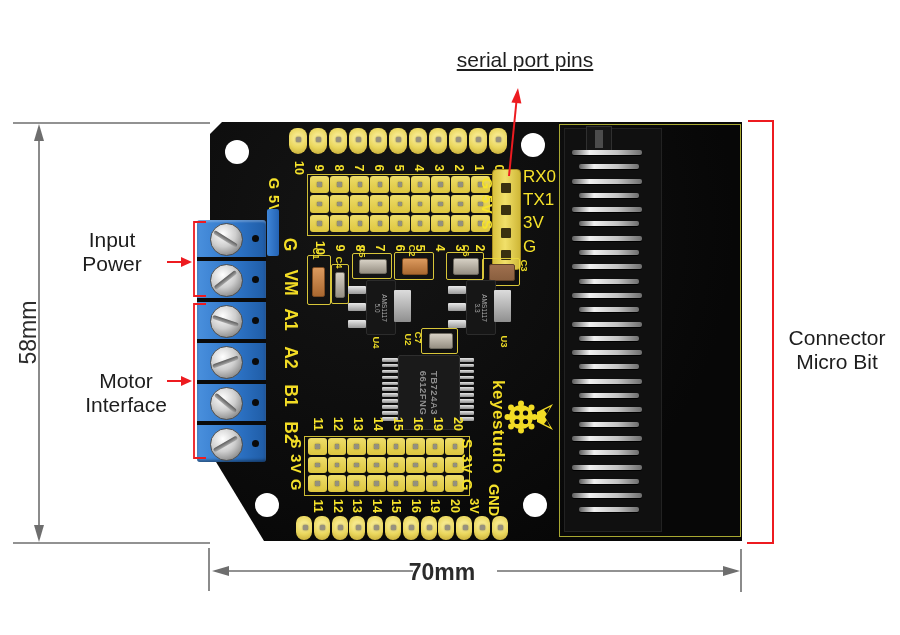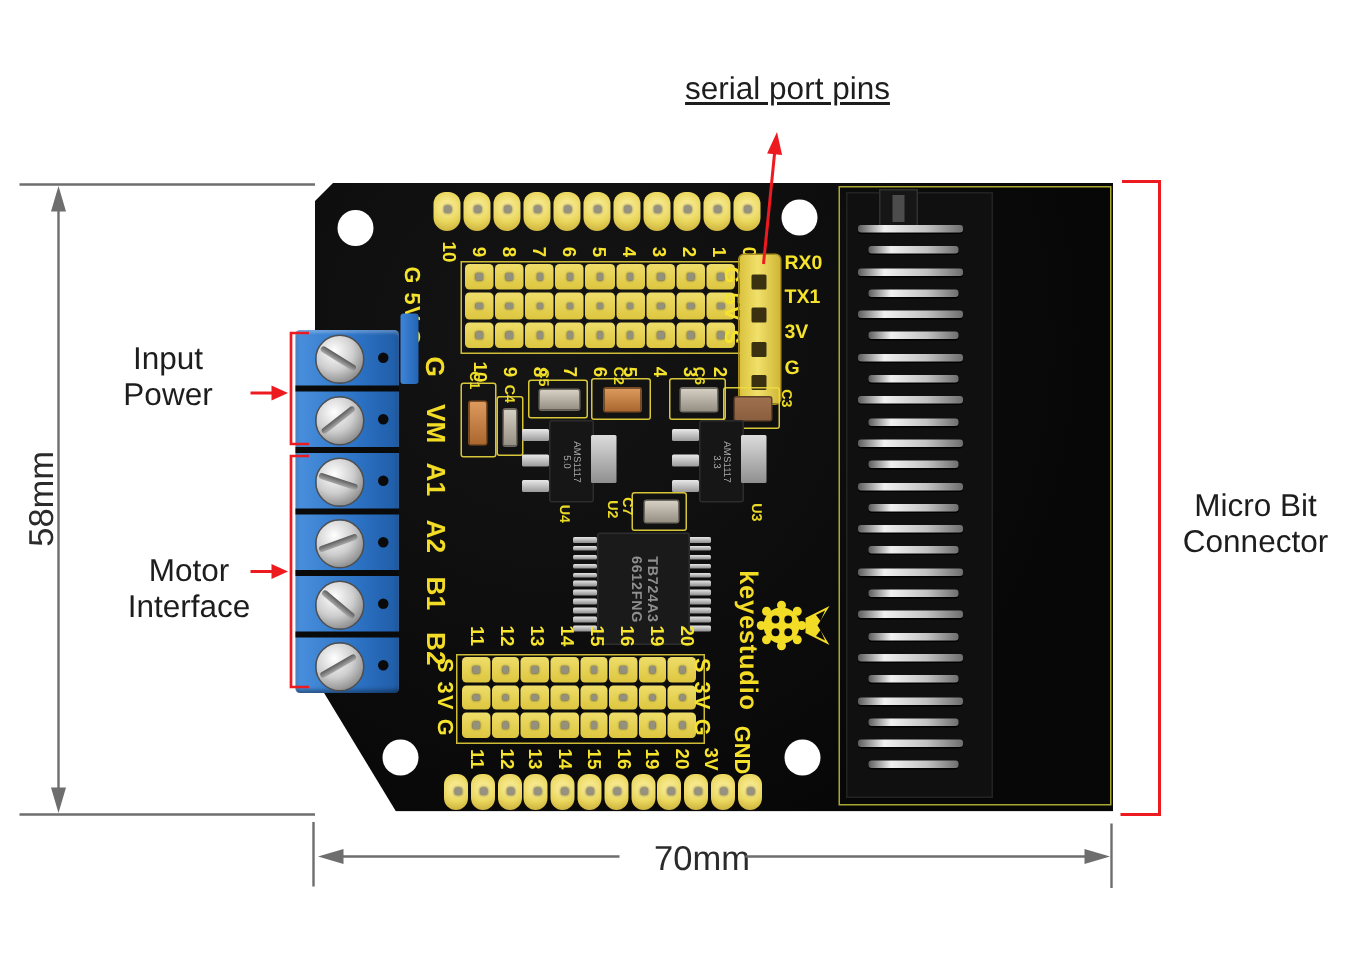--- a/index.html
+++ b/index.html
@@ -42,21 +42,21 @@
         background:#93907e;border-radius:1px;box-shadow:0 0 1.5px #333;}
 
   .vlabel{position:absolute;display:flex;align-items:center;justify-content:center;
         transform:rotate(90deg);color:#f6e32b;font-weight:700;white-space:nowrap;}
 
   
   .serialhdr{position:absolute;left:282px;top:47px;width:27px;height:99px;border-radius:4px;
         background:linear-gradient(90deg,#d9c23e,#f1e06a 45%,#cfb737);border:1px solid #a88f20;}
   .serialhdr .sq{position:absolute;left:8px;width:10px;height:10px;background:#3a3110;border-radius:1px;}
   .seriallabels{position:absolute;left:313px;top:45px;}
-  .seriallabels div{height:23.2px;color:#f6e32b;font-size:13px;font-weight:700;}
+  .seriallabels div{height:23.2px;color:#f6e32b;font-size:17px;font-weight:400;}
 
   
   .capbox{position:absolute;border:1px solid rgba(238,218,62,.9);border-radius:2px;}
   .cap{position:absolute;border-radius:2px;}
   .cap.o{background:linear-gradient(180deg,#dc9a5e,#aa6830);border:1px solid #7e4c22;}
   .cap.g{background:linear-gradient(180deg,#d6d0c4,#968f83);border:1px solid #6e6a60;}
   .cap.b{background:linear-gradient(180deg,#a8775280,#8a5f3f);background-color:#96684a;border:1px solid #5f4028;}
   .silk-s{position:absolute;transform:rotate(90deg);color:#ead925;font-size:9.5px;font-weight:700;}
 
   
@@ -499,26 +499,26 @@
     <div>Input</div>
     <div>Power</div>
   </div>
 
   <div class="ann" style="left:64px;top:369px;width:124px;">
     <div>Motor</div>
     <div>Interface</div>
   </div>
 
   <div class="ann" style="left:776px;top:326px;width:122px;">
+    <div>Connector</div>
     <div>Micro Bit</div>
-    <div>Connector</div>
   </div>
 
   <div class="dim-label" style="left:-1px;top:322px;width:58px;transform:rotate(-90deg);">58mm</div>
-  <div class="dim-label" style="left:430px;top:559px;width:76px;">70mm</div>
+  <div class="dim-label" style="left:404px;top:559px;width:76px;font-weight:bold;">70mm</div>
 
   <svg class="overlay" width="900" height="635">
 
     <g stroke="#6e6e6e" stroke-width="1.6" fill="#6e6e6e">
       <line x1="13" y1="123" x2="210" y2="123"></line>
       <line x1="13" y1="543" x2="210" y2="543"></line>
       <line x1="39" y1="138" x2="39" y2="528"></line>
       <polygon points="39,124 34,141 44,141" stroke="none"></polygon>
       <polygon points="39,542 34,525 44,525" stroke="none"></polygon>
     </g>

